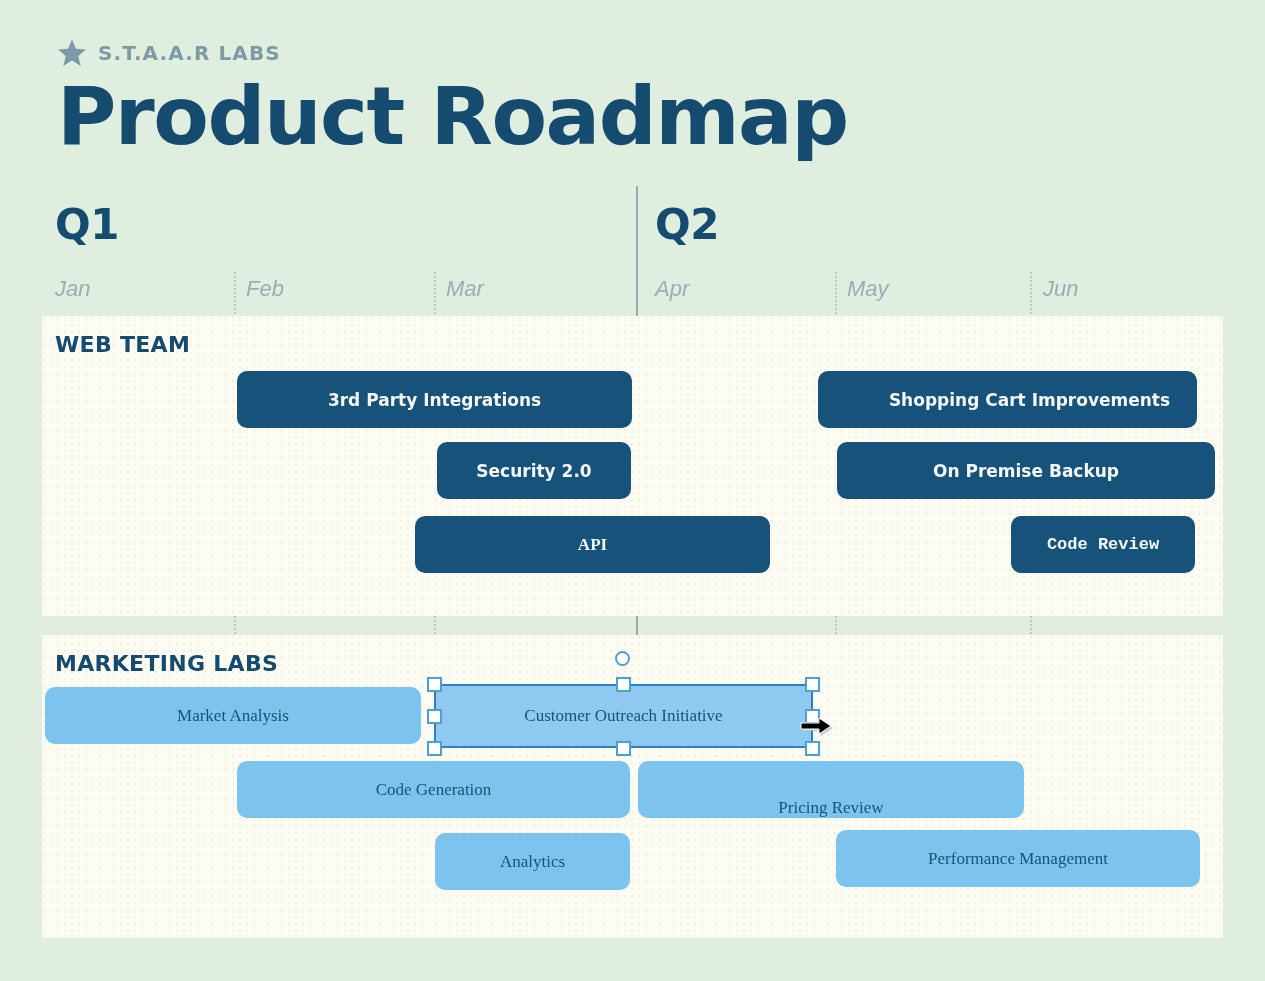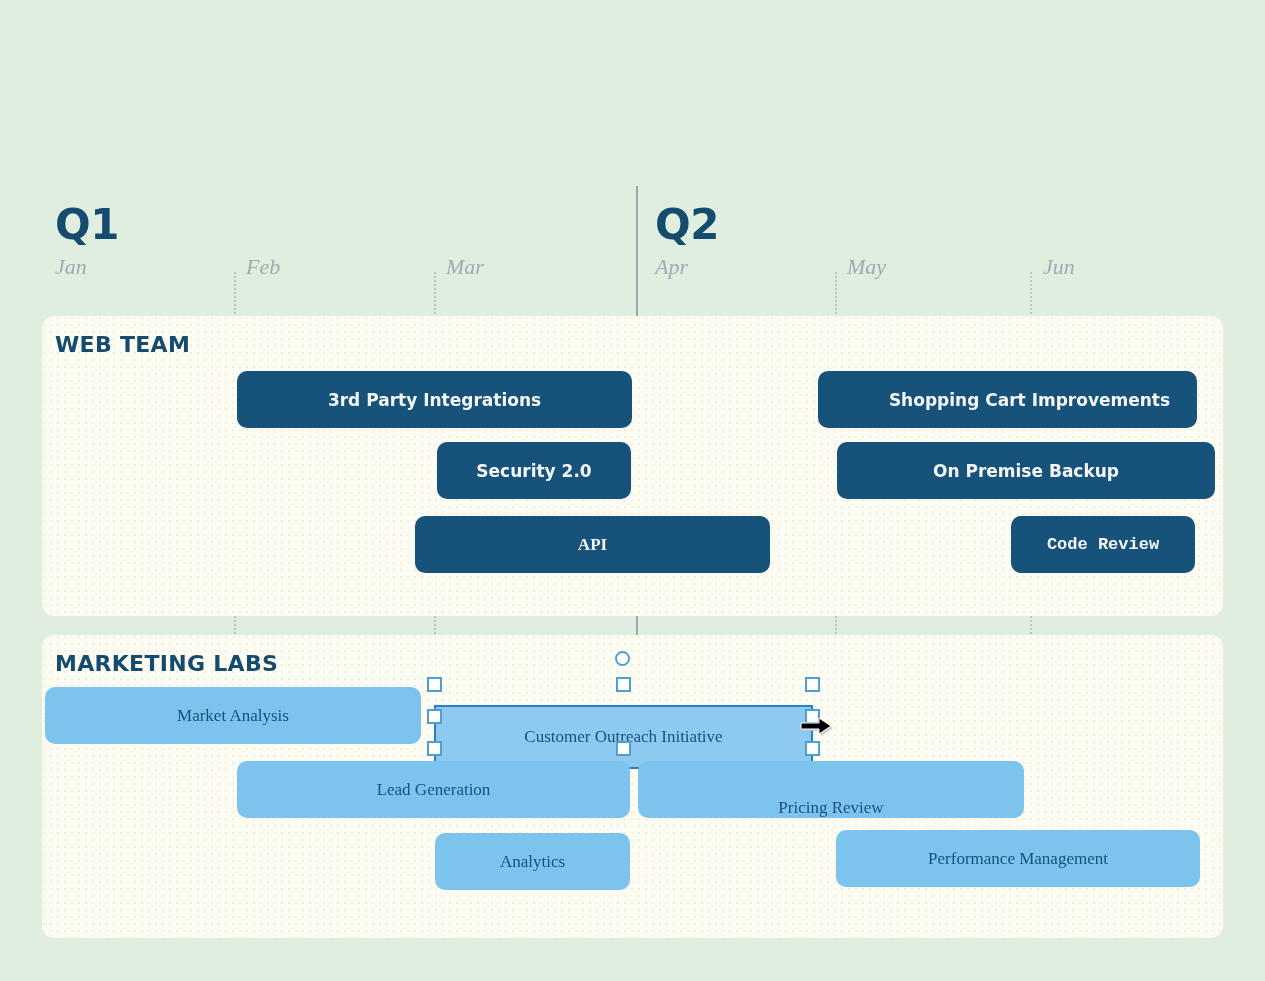--- a/index.html
+++ b/index.html
@@ -83,37 +83,37 @@
     top: 14px;
     font-size: 42px;
     font-weight: bold;
     color: #154b6e;
     letter-spacing: -0.5px;
     font-family: "DejaVu Sans", sans-serif;
   }
 
   .month-label {
     position: absolute;
-    top: 68px;
+    top: 90px;
     font-size: 22px;
     font-style: italic;
     color: #9bacb4;
-    font-family: Liberation Serif, serif;
+    font-family: Liberation Sans, sans-serif;
   }
 
   
   .panel {
     position: absolute;
     left: 0;
     width: 1181px;
     background-color: #fdfcf4;
     background-image:
       radial-gradient(circle at 2px 2px, rgba(236,232,170,0.55) 0.7px, transparent 0.8px);
     background-size: 7px 7px;
-    border-radius: 12px;
+    border-radius: 0;
   }
 
   #panel-web { top: 130px; height: 300px; }
   #panel-marketing { top: 449px; height: 303px; }
 
   .team-title {
     position: absolute;
     left: 13px;
     top: 16px;
     font-size: 22px;
@@ -148,21 +148,20 @@
     color: #17527a;
     font-weight: normal;
     font-family: Liberation Serif, serif;
   }
 
   
   .bar.selected {
     background-color: #8ecaf0;
     border: 2px solid #2b7fc4;
     border-radius: 0;
-    margin-top: 21px;
   }
 
   .handle {
     position: absolute;
     width: 15px;
     height: 15px;
     background: #ffffff;
     border: 2px solid #4f9fd4;
     z-index: 30;
   }
@@ -181,20 +180,31 @@
     position: absolute;
     z-index: 40;
     pointer-events: none;
   }
 </style>
 </head>
 <body>
 
 <div id="canvas">
 
+  <div id="header">
+    <div class="logo-row">
+      <span class="star-icon-wrap">
+        <svg class="star-icon" viewBox="0 0 24 24" aria-hidden="true">
+          <polygon points="12,1.2 15.1,8.6 23.2,9.2 17,14.4 19,22.3 12,18 5,22.3 7,14.4 0.8,9.2 8.9,8.6" fill="#7d9aa7"></polygon>
+        </svg>
+      </span>
+      <span class="brand-text">S.T.A.A.R LABS</span>
+    </div>
+    <div id="page-title">Product Roadmap</div>
+  </div>
 
   <div id="timeline">
 
     <div class="q-label" style="left:13px;">Q1</div>
     <div class="q-label" style="left:613px;">Q2</div>
 
     <div class="month-label" style="left:13px;">Jan</div>
     <div class="month-label" style="left:204px;">Feb</div>
     <div class="month-label" style="left:404px;">Mar</div>
     <div class="month-label" style="left:613px;">Apr</div>
@@ -242,21 +252,21 @@
 
       <div class="bar light" style="left:3px;   top:52px;  width:376px;">
         <span>Market Analysis</span>
       </div>
 
       <div class="bar light selected" style="left:392px; top:49px; width:379px; height:64px;">
         <span>Customer Outreach Initiative</span>
       </div>
 
       <div class="bar light" style="left:195px; top:126px; width:393px;">
-        <span>Lead Generation</span>
+        <span>Code Generation</span>
       </div>
 
       <div class="bar light" style="left:596px; top:126px; width:386px;align-items:flex-end;">
         <span>Pricing Review</span>
       </div>
 
       <div class="bar light" style="left:393px; top:198px; width:195px;">
         <span>Analytics</span>
       </div>
 

